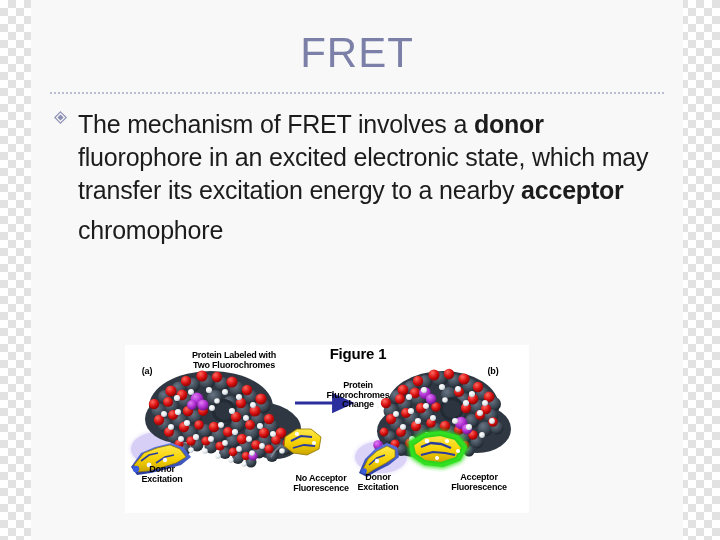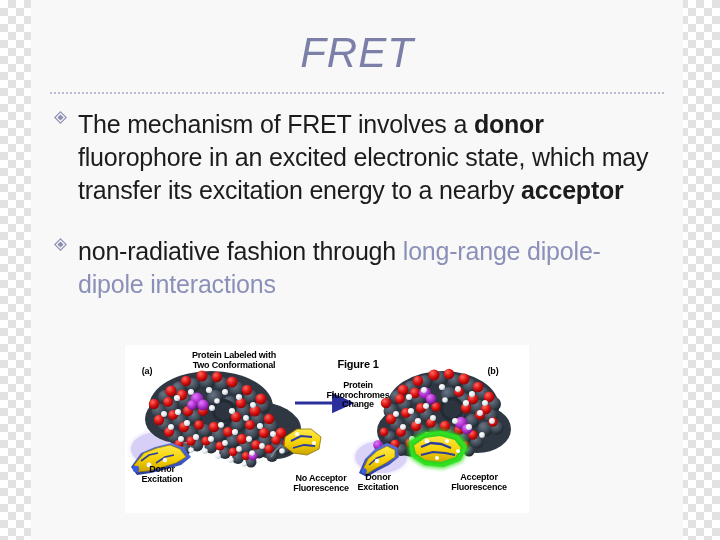--- a/index.html
+++ b/index.html
@@ -42,21 +42,20 @@
     top: 32px;
     width: 652px;
     text-align: center;
     font-family: "Liberation Sans", sans-serif;
     font-size: 42px;
     font-weight: 300;
     letter-spacing: 1px;
     color: #7c80a8;
     line-height: 1;
     white-space: nowrap;
-    font-style: italic;
   }
 
   .title-rule {
     position: absolute;
     left: 19px;
     top: 92px;
     width: 614px;
     height: 0;
     border-top: 2px dotted #b9bcd2;
   }
@@ -130,21 +129,21 @@
     font-weight: 700;
     color: #000000;
     text-align: center;
     line-height: 1.08;
     white-space: pre-line;
     letter-spacing: -0.2px;
   }
 
   .lbl-protein-labeled { left: 38px;  top: 6px;   width: 142px; font-size: 9px; }
   .lbl-a               { left: 12px;  top: 22px;  width: 20px;  font-size: 9px; }
-  .lbl-figure1         { left: 196px; top: 14px;  width: 74px;  font-size: 11px; }
+  .lbl-figure1         { left: 196px; top: 1px;  width: 74px;  font-size: 15px; }
   .lbl-conformational  { left: 178px; top: 36px;  width: 110px; font-size: 9px; }
   .lbl-b               { left: 358px; top: 22px;  width: 20px;  font-size: 9px; }
   .lbl-donor-a         { left: 6px;   top: 120px; width: 62px;  font-size: 9px; }
   .lbl-noacceptor      { left: 150px; top: 114px; width: 92px;  font-size: 9px; margin-top: 15px; }
   .lbl-sep-a           { left: 14px;  top: 146px; width: 200px; font-size: 9.5px; }
   .lbl-donor-b         { left: 222px; top: 128px; width: 62px;  font-size: 9px; }
   .lbl-acceptor-b      { left: 312px; top: 128px; width: 84px;  font-size: 9px; }
   .lbl-sep-b           { left: 210px; top: 150px; width: 192px; font-size: 9.5px; }
 </style>
 </head>
@@ -161,31 +160,23 @@
     <div class="bullets">
 
       <div class="bullet bullet-1">
         <span class="marker">
           <svg width="13" height="13" viewBox="0 0 13 13">
             <polygon points="6.5,0.8 12.2,6.5 6.5,12.2 0.8,6.5" fill="none" stroke="#8b8fb4" stroke-width="1.1"></polygon>
             <polygon points="6.5,3.4 9.6,6.5 6.5,9.6 3.4,6.5" fill="#8b8fb4"></polygon>
           </svg>
         </span>
         <span>The mechanism of FRET involves a </span><b class="strong">donor</b><span> fluorophore in an excited electronic state, which may transfer its excitation energy to a nearby </span><b class="strong">acceptor</b>
+        <span class="tail-line">chromophore</span>
       </div>
 
-      <div class="bullet bullet-2">
-        <span class="marker">
-          <svg width="13" height="13" viewBox="0 0 13 13">
-            <polygon points="6.5,0.8 12.2,6.5 6.5,12.2 0.8,6.5" fill="none" stroke="#8b8fb4" stroke-width="1.1"></polygon>
-            <polygon points="6.5,3.4 9.6,6.5 6.5,9.6 3.4,6.5" fill="#8b8fb4"></polygon>
-          </svg>
-        </span>
-        <span>non-radiative fashion through </span><span class="accent-text">long-range dipole-dipole interactions</span>
-      </div>
 
     </div>
 
     <div class="figure-box">
 
       <svg class="fig-canvas" viewBox="0 0 404 168">
         <defs>
           <radialGradient id="gC" cx="36%" cy="30%" r="72%">
             <stop offset="0%" stop-color="#697585"></stop>
             <stop offset="62%" stop-color="#3d4854"></stop>
@@ -538,21 +529,21 @@
             <path d="M296 110 L308 107 L320 108 L330 110" stroke="#2a3c9e" stroke-width="2.2" fill="none"></path>
             <circle cx="302" cy="96" r="2.3" fill="#ffffff"></circle>
             <circle cx="322" cy="96" r="2.1" fill="#ffffff"></circle>
             <circle cx="312" cy="113" r="2" fill="#ffffff"></circle>
             <circle cx="333" cy="106" r="2" fill="#ffffff"></circle>
           </g>
         </g>
       </svg>
 
       <div class="fig-label lbl-protein-labeled">Protein Labeled with
-Two Conformational</div>
+Two Fluorochromes</div>
       <div class="fig-label lbl-a">(a)</div>
       <div class="fig-label lbl-figure1">Figure 1</div>
       <div class="fig-label lbl-conformational">Protein
 Fluorochromes
 Change</div>
       <div class="fig-label lbl-b">(b)</div>
       <div class="fig-label lbl-donor-a">Donor
 Excitation</div>
       <div class="fig-label lbl-noacceptor">No Acceptor
 Fluorescence</div>

